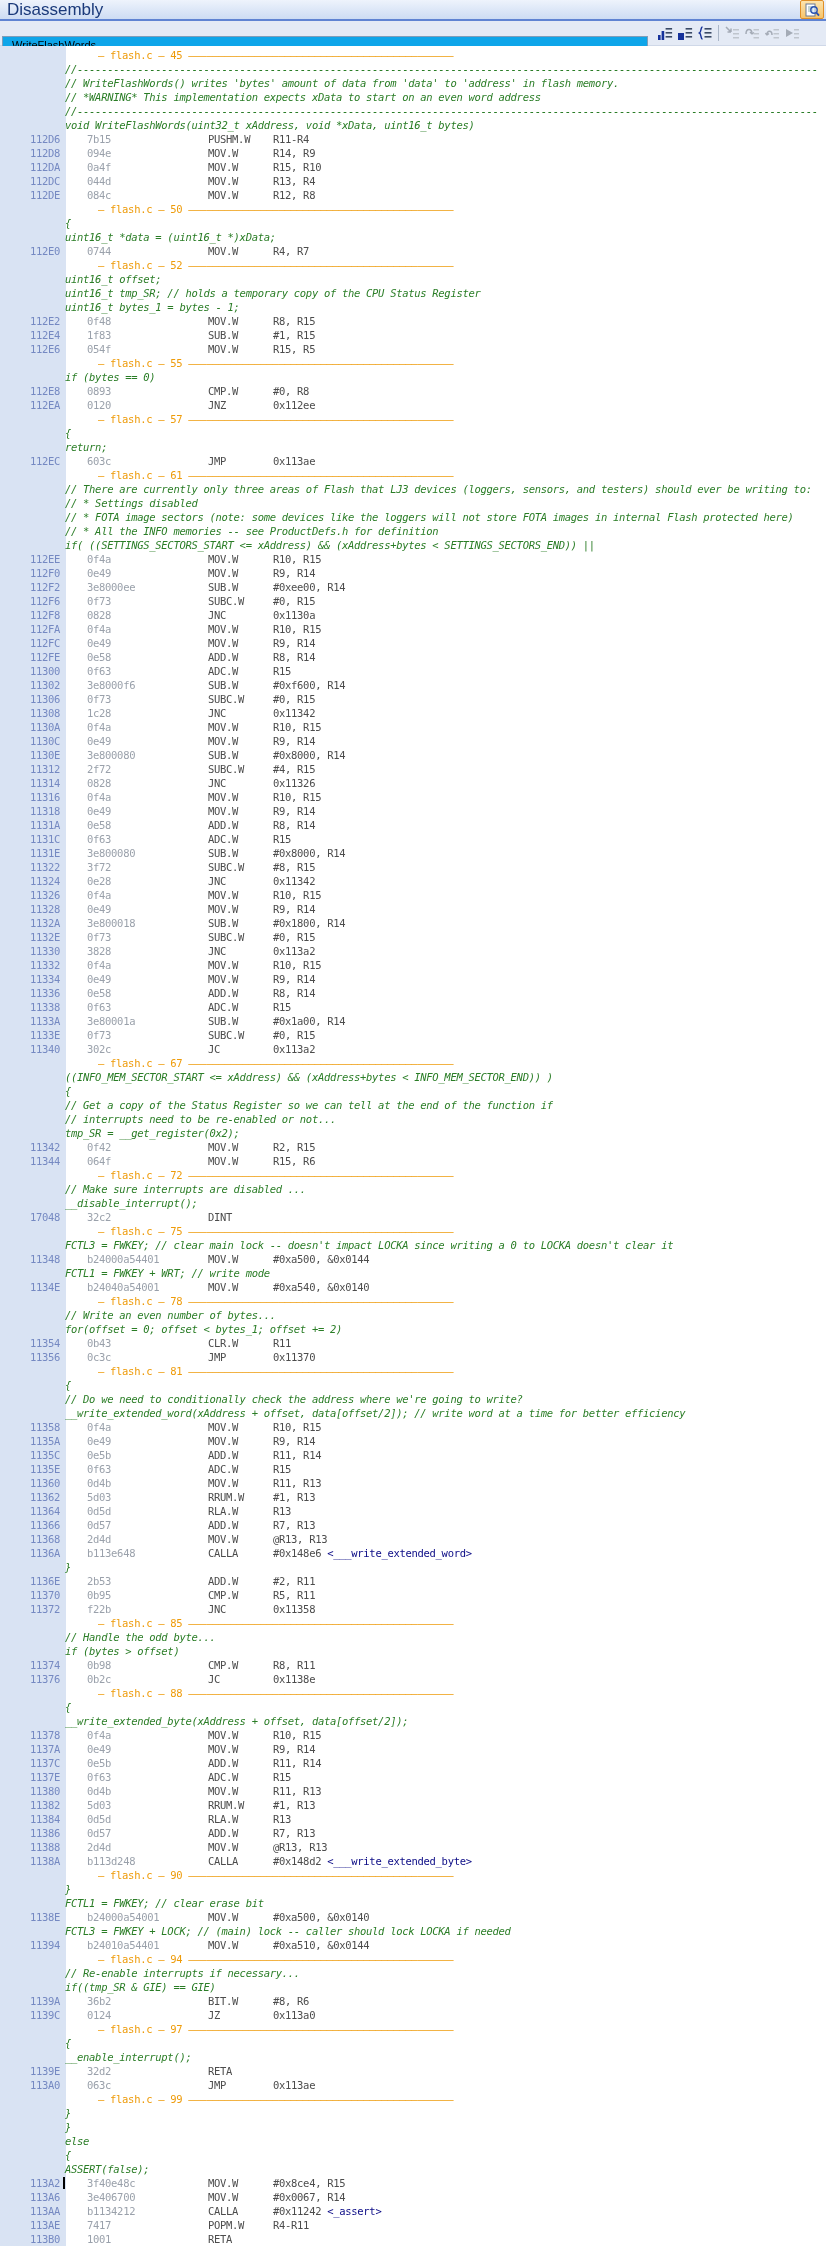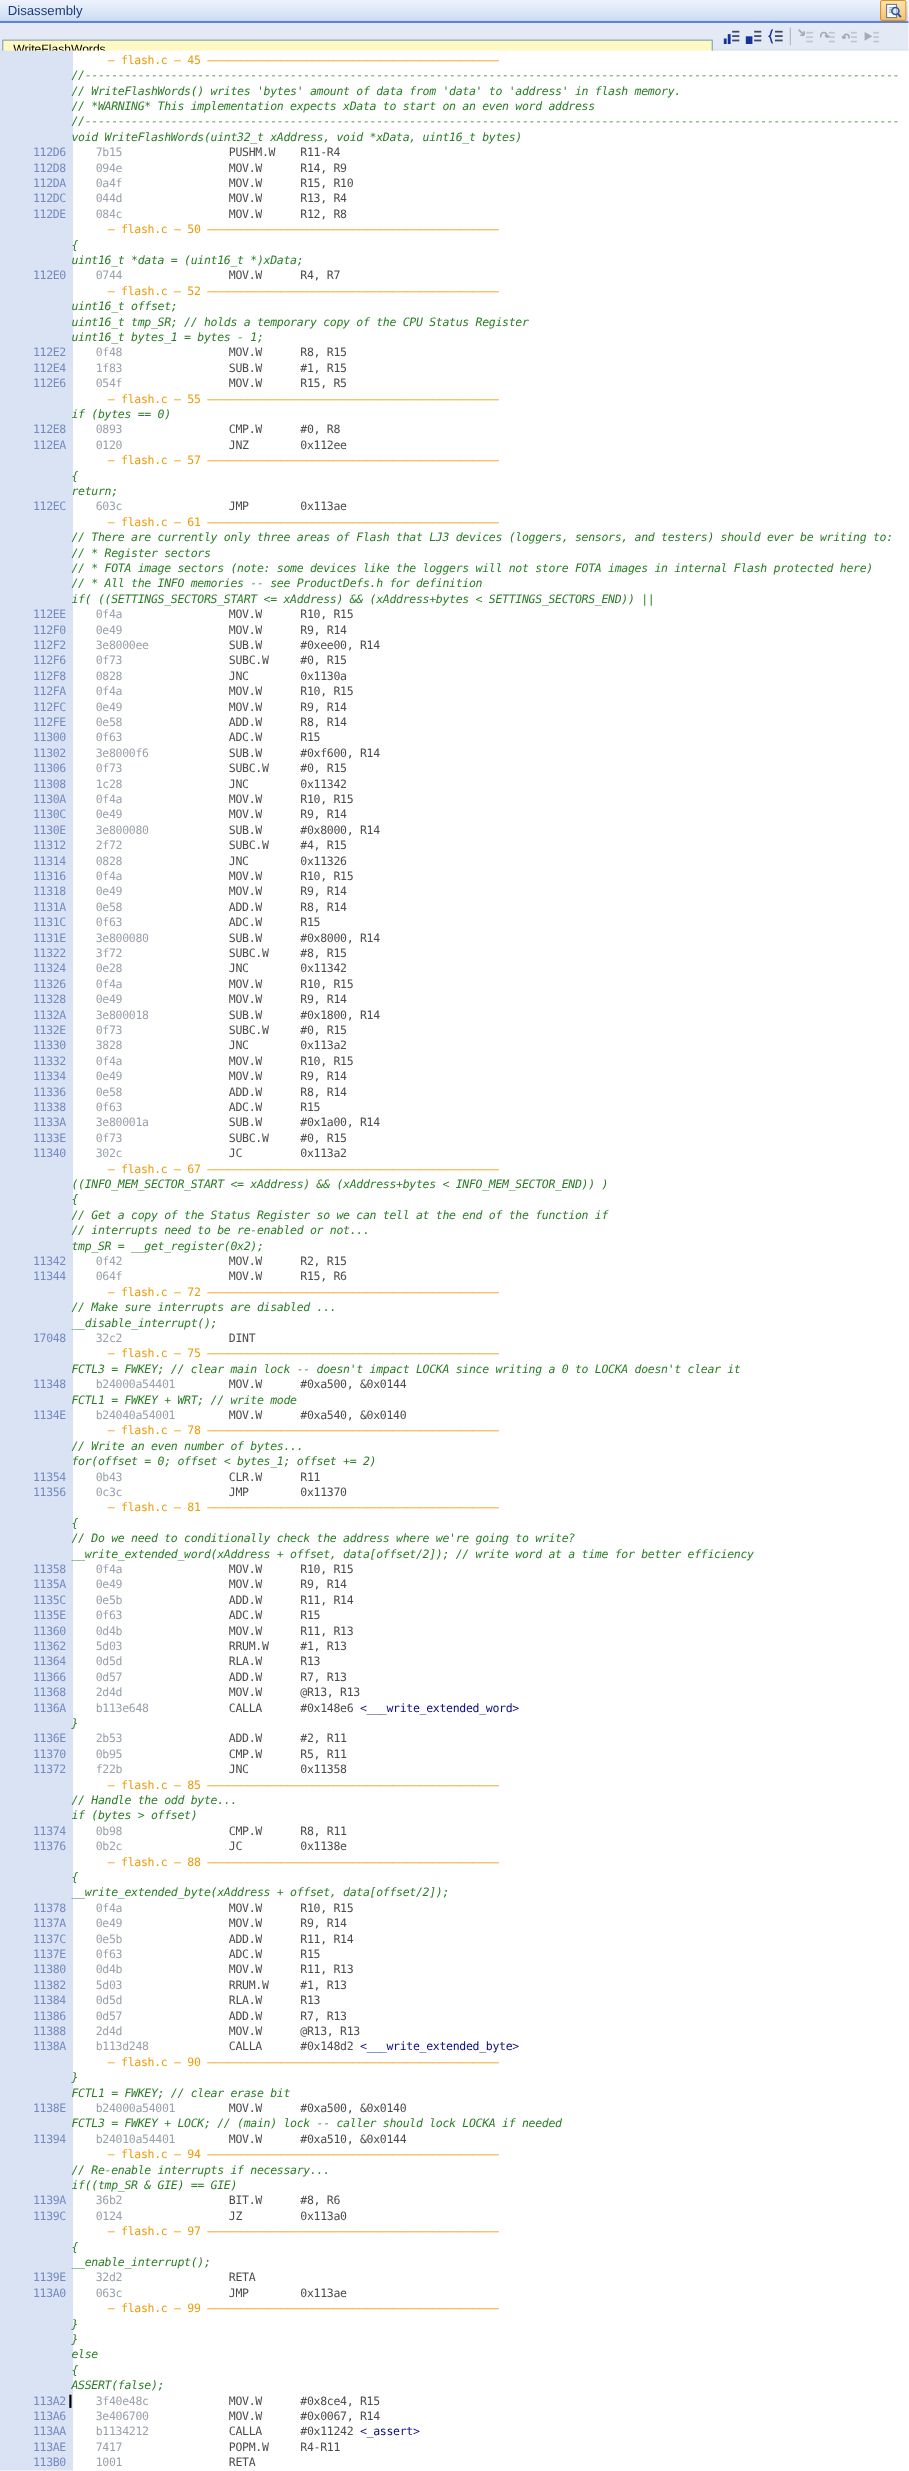--- a/index.html
+++ b/index.html
@@ -2,29 +2,29 @@
 <html><head>
 <meta charset="utf-8">
 <style>
   html,body{margin:0;padding:0;background:#fff;}
   body{width:826px;height:2246px;overflow:hidden;font-family:"Liberation Sans",sans-serif;}
   .window{position:relative;width:826px;height:2246px;background:#fff;}
 
   
   .titlebar{height:19px;background:linear-gradient(#eef3fc,#cddcf3);display:flex;align-items:center;
             padding:0 2px 0 7px;border-bottom:2px solid #5f83d2;box-sizing:border-box;height:21px;}
-  .titlebar .title{font-size:12px;color:#1b3a7a;}
+  .titlebar .title{font-size:17px;color:#1b3a7a;}
   .title-iconbox{margin-left:auto;width:22px;height:17px;background:linear-gradient(#fde4ae,#f6c46a);
                  border:1px solid #e08f26;border-radius:2px;display:flex;align-items:center;justify-content:center;}
 
   
   .toolbar-row{height:25px;background:#e4eaf5;display:flex;align-items:center;padding:0 2px;
                border-bottom:1px solid #cfd8e8;box-sizing:border-box;}
   .symbol-input{width:646px;height:19px;border:1px solid #7f9db9;font:11px "Liberation Sans",sans-serif;
-                padding:0 3px;box-sizing:border-box;background:#fef9c3;color:#000;margin-top:24px;}
+                padding:0 3px;box-sizing:border-box;background:#0ea5e9;color:#000;margin-top:24px;}
   .tools{display:flex;align-items:center;margin-left:7px;}
   .tbtn{width:20px;height:18px;display:flex;align-items:center;justify-content:center;}
   .tsep{width:1px;height:16px;background:#aab6c8;margin:0 3px;}
 
   
   .content{position:relative;height:2200px;
            background:linear-gradient(to right,#d9e3f3 0,#d9e3f3 66px,#ffffff 66px);
            padding-top:2px;font-family:"DejaVu Sans Mono",monospace;font-size:10.5px;letter-spacing:-0.3px;}
   .line{height:14px;line-height:14px;white-space:pre;position:relative;overflow:hidden;}
   .sep{color:#ee9b09;padding-left:98px;}
@@ -147,21 +147,21 @@
       <div class="line sep"><span>— flash.c — 55 ————————————————————————————————————————————</span></div>
       <div class="line src"><span>if (bytes == 0)</span></div>
       <div class="line asm"><span class="addr">112E8</span><span class="bytes">0893</span><span class="mn">CMP.W</span><span class="ops">#0, R8</span></div>
       <div class="line asm"><span class="addr">112EA</span><span class="bytes">0120</span><span class="mn">JNZ</span><span class="ops">0x112ee</span></div>
       <div class="line sep"><span>— flash.c — 57 ————————————————————————————————————————————</span></div>
       <div class="line src"><span>{</span></div>
       <div class="line src"><span>return;</span></div>
       <div class="line asm"><span class="addr">112EC</span><span class="bytes">603c</span><span class="mn">JMP</span><span class="ops">0x113ae</span></div>
       <div class="line sep"><span>— flash.c — 61 ————————————————————————————————————————————</span></div>
       <div class="line src"><span>// There are currently only three areas of Flash that LJ3 devices (loggers, sensors, and testers) should ever be writing to:</span></div>
-      <div class="line src"><span>// * Register sectors</span></div>
+      <div class="line src"><span>// * Settings disabled</span></div>
       <div class="line src"><span>// * FOTA image sectors (note: some devices like the loggers will not store FOTA images in internal Flash protected here)</span></div>
       <div class="line src"><span>// * All the INFO memories -- see ProductDefs.h for definition</span></div>
       <div class="line src"><span>if( ((SETTINGS_SECTORS_START &lt;= xAddress) &amp;&amp; (xAddress+bytes &lt; SETTINGS_SECTORS_END)) ||</span></div>
       <div class="line asm"><span class="addr">112EE</span><span class="bytes">0f4a</span><span class="mn">MOV.W</span><span class="ops">R10, R15</span></div>
       <div class="line asm"><span class="addr">112F0</span><span class="bytes">0e49</span><span class="mn">MOV.W</span><span class="ops">R9, R14</span></div>
       <div class="line asm"><span class="addr">112F2</span><span class="bytes">3e8000ee</span><span class="mn">SUB.W</span><span class="ops">#0xee00, R14</span></div>
       <div class="line asm"><span class="addr">112F6</span><span class="bytes">0f73</span><span class="mn">SUBC.W</span><span class="ops">#0, R15</span></div>
       <div class="line asm"><span class="addr">112F8</span><span class="bytes">0828</span><span class="mn">JNC</span><span class="ops">0x1130a</span></div>
       <div class="line asm"><span class="addr">112FA</span><span class="bytes">0f4a</span><span class="mn">MOV.W</span><span class="ops">R10, R15</span></div>
       <div class="line asm"><span class="addr">112FC</span><span class="bytes">0e49</span><span class="mn">MOV.W</span><span class="ops">R9, R14</span></div>

